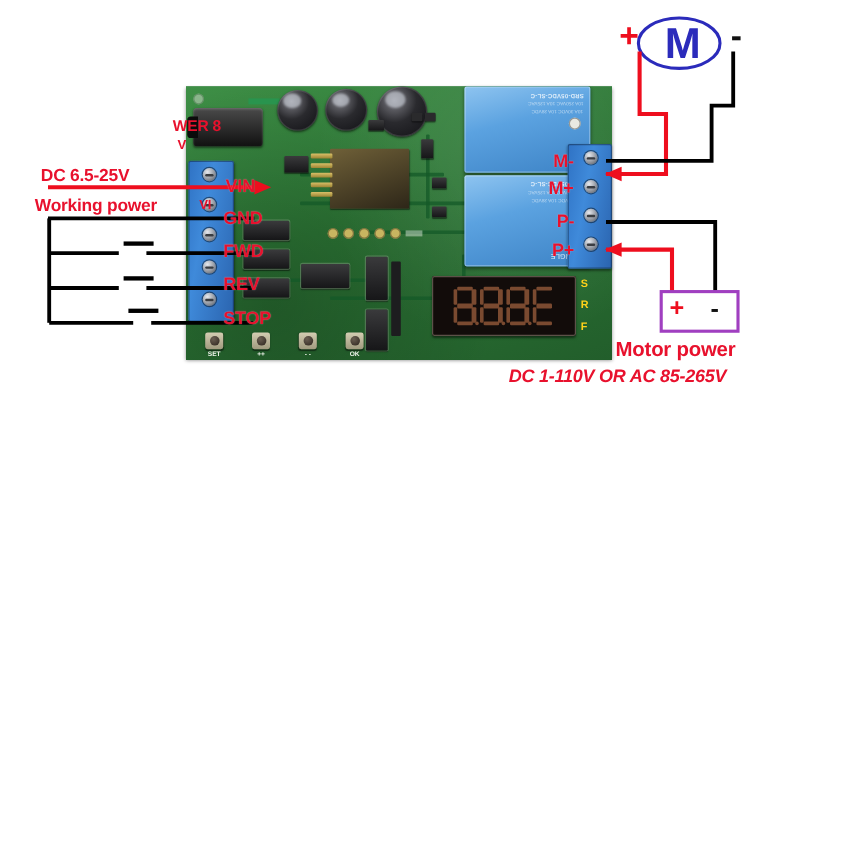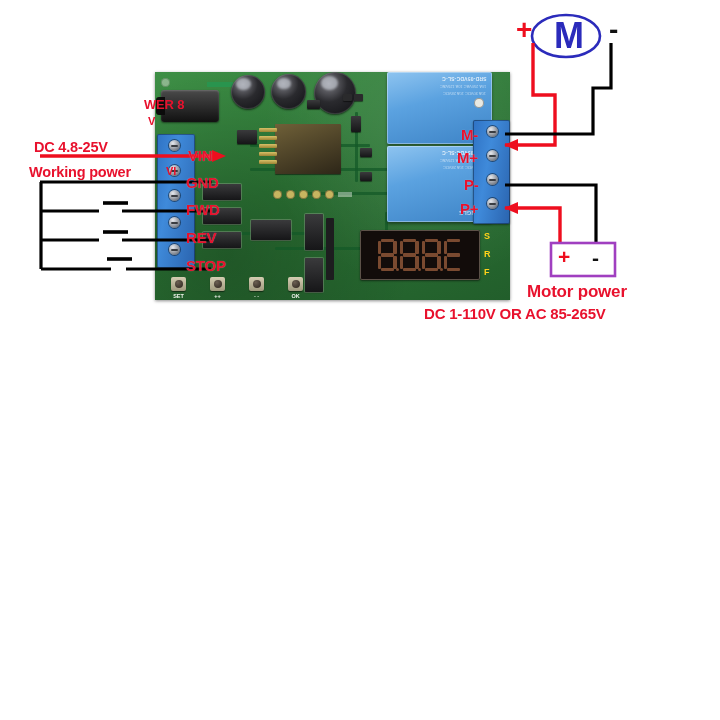--- a/index.html
+++ b/index.html
@@ -265,21 +265,21 @@
     <path d="M505 134 L593 134 L593 88 L611 88 L611 43" stroke="#000" stroke-width="3.2" fill="none"></path>
 
     <path d="M505 185 L596 185 L596 243" stroke="#000" stroke-width="3.2" fill="none"></path>
 
     <path d="M505 208 L560 208 L560 243" stroke="#ee0e1e" stroke-width="3.4" fill="none"></path>
     <polygon points="518,202 504,208 518,214" fill="#ee0e1e"></polygon>
 
     <rect x="551" y="243" width="64" height="33" fill="#ffffff" stroke="#a03fc0" stroke-width="2.6"></rect>
   </svg>
 
-  <div class="lbl supply" style="left:34px;top:140px;">DC 4.8-25V</div>
+  <div class="lbl supply" style="left:34px;top:140px;">DC 6.5-25V</div>
   <div class="lbl supply" style="left:29px;top:165px;">Working power</div>
 
   <div class="lbl silk" style="left:144px;top:98px;">WER 8</div>
   <div class="lbl silk" style="left:148px;top:116px;font-size:11px;">V</div>
   <div class="lbl silk" style="left:166px;top:166px;font-size:11px;">VI</div>
 
   <div class="lbl term" style="left:188px;top:148px;">VIN</div>
   <div class="lbl term" style="left:186px;top:175px;">GND</div>
   <div class="lbl term" style="left:186px;top:202px;">FWD</div>
   <div class="lbl term" style="left:186px;top:230px;">REV</div>
@@ -289,22 +289,22 @@
   <div class="lbl term" style="left:457px;top:150px;">M+</div>
   <div class="lbl term" style="left:464px;top:177px;">P-</div>
   <div class="lbl term" style="left:460px;top:201px;">P+</div>
 
   <div class="sym" style="left:554px;top:18px;font-size:36px;color:#2b2bbb;">M</div>
   <div class="sym" style="left:516px;top:16px;font-size:28px;color:#ee0e1e;">+</div>
   <div class="sym" style="left:609px;top:16px;font-size:28px;color:#111;">-</div>
 
   <div class="sym" style="left:558px;top:246px;font-size:21px;color:#ee0e1e;">+</div>
   <div class="sym" style="left:592px;top:247px;font-size:21px;color:#111;">-</div>
-  <div class="lbl note" style="left:527px;top:283px;font-size:17px;">Motor power</div>
-  <div class="lbl note" style="left:424px;top:306px;font-size:15px;">DC 1-110V OR AC 85-265V</div>
+  <div class="lbl note" style="left:513px;top:283px;font-size:17px;">Motor power</div>
+  <div class="lbl note" style="left:424px;top:306px;font-size:15px;font-style:italic;">DC 1-110V OR AC 85-265V</div>
 </div>
 
 <div class="diagram" id="diagram-bottom">
 
   <svg class="layer" viewBox="0 0 720 360" width="720" height="360">
 
     <path d="M45 455 L180 455" stroke="#ee0e1e" stroke-width="3.4" fill="none"></path>
 
     <path d="M70 477 L180 477" stroke="#000" stroke-width="3.2" fill="none"></path>
 

